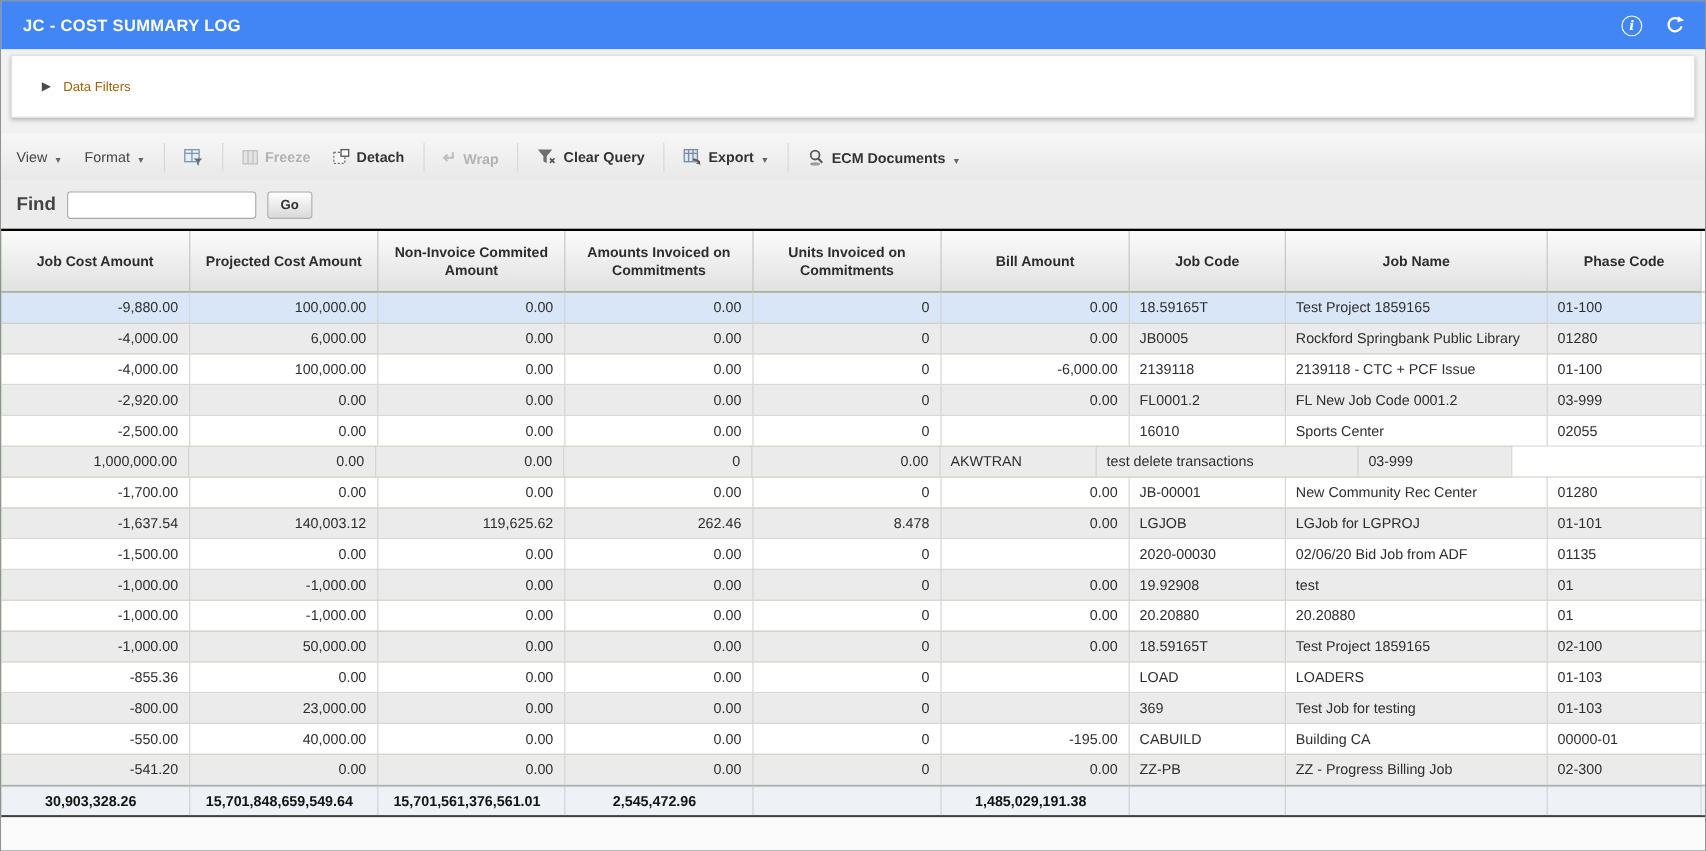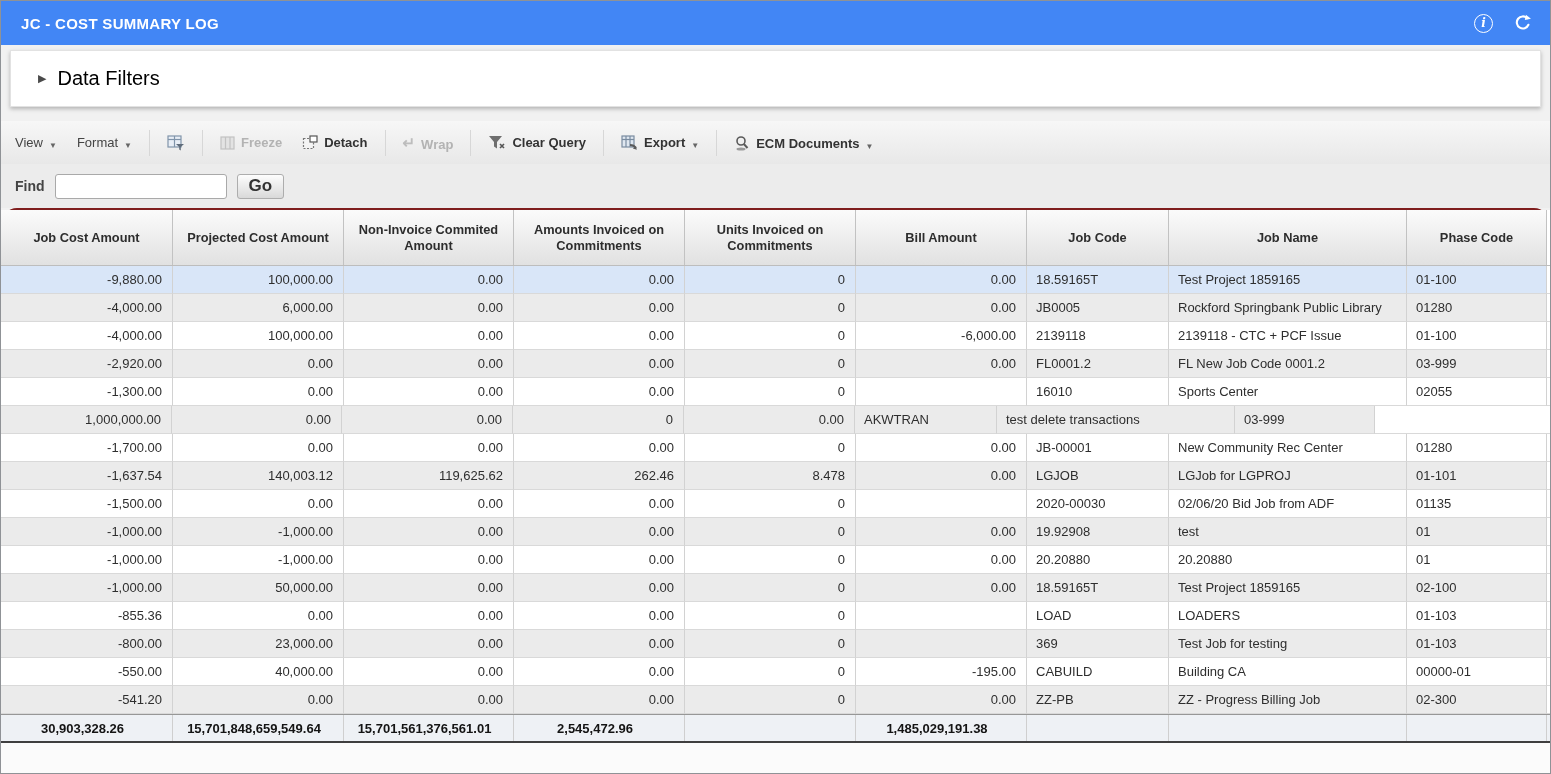--- a/index.html
+++ b/index.html
@@ -33,21 +33,21 @@
   
   .filters-wrap { padding: 5px 9px 0 9px; background: #f1f1f1; }
   .filters-card {
     height: 57px; background: #fff;
     border: 1px solid #e2e2e2;
     box-shadow: 0 2px 4px rgba(0,0,0,.25);
     display: flex; align-items: center; gap: 11px;
     padding-left: 27px; cursor: pointer;
   }
   .disclosure { color: #4a4a4a; font-size: 11px; }
-  .filters-label { color: #000000; font-size: 20px; }
+  .filters-label { color: #a16207; font-size: 12px; }
   
   .toolbar {
     margin-top: 14px;
     height: 43px; flex: 0 0 43px;
     background: linear-gradient(#f7f7f7, #e8e8e8);
     display: flex; align-items: center;
     padding: 0 4px; font-size: 13px; color: #3c3c3c;
   }
   .tb-item { display: flex; align-items: flex-end; gap: 6px; padding: 6px 10px; cursor: pointer; white-space: nowrap; }
   .tb-item.menu { font-weight: normal; color: #444; }
@@ -56,36 +56,36 @@
   .tb-sep { width: 1px; height: 26px; background: #d7d7d7; margin: 0 7px; }
   .caret { font-size: 8px; color: #666; }
   .tb-icon { display: flex; align-items: center; }
   
   .find-row {
     height: 44px; flex: 0 0 44px;
     background: #ececec;
     display: flex; align-items: center; gap: 10px;
     padding-left: 14px;
   }
-  .find-label { font-weight: bold; font-size: 14px; color: #444; }
+  .find-label { font-weight: bold; font-size: 17px; color: #444; }
   .find-input {
     width: 172px; height: 25px;
     border: 1px solid #a9a9a9; border-radius: 3px;
     background: #fff; padding: 0 6px; font-size: 13px;
     font-family: "Liberation Sans", sans-serif;
   }
   .go-btn {
     height: 25px; padding: 0 11px;
     border: 1px solid #adadad; border-radius: 3px;
     background: linear-gradient(#fdfdfd, #d9d9d9);
-    font-weight: bold; font-size: 17px; color: #333; cursor: pointer;
+    font-weight: bold; font-size: 12px; color: #333; cursor: pointer;
     font-family: "Liberation Sans", sans-serif;
   }
   
-  .grid { border-top: 2px solid #7f1d1d; background: #4d7c0f; display: flex; flex-direction: column; border-radius: 16px; }
+  .grid { border-top: 2px solid #000000; background: #4d7c0f; display: flex; flex-direction: column; }
   .thead {
     display: flex; height: 56px; flex: 0 0 56px;
     background: linear-gradient(#fbfbfb, #e1e1e1);
     border-bottom: 1px solid #bdbdbd;
   }
   .th {
     display: flex; align-items: center; justify-content: center;
     text-align: center; font-weight: bold; font-size: 12.8px; color: #2d2d2d;
     border-right: 1px solid #c2c2c2; padding: 2px 8px; line-height: 1.25;
     cursor: pointer;
@@ -289,21 +289,21 @@
             <div class="td c2 num">0.00</div>
             <div class="td c3 num">0.00</div>
             <div class="td c4 num">0</div>
             <div class="td c5 num">0.00</div>
             <div class="td c6">FL0001.2</div>
             <div class="td c7">FL New Job Code 0001.2</div>
             <div class="td c8">03-999</div>
             <div class="td cf"></div>
           </div>
           <div class="tr">
-            <div class="td c0 num">-1,300.00</div>
+            <div class="td c0 num">-2,500.00</div>
             <div class="td c1 num">0.00</div>
             <div class="td c2 num">0.00</div>
             <div class="td c3 num">0.00</div>
             <div class="td c4 num">0</div>
             <div class="td c5 num"></div>
             <div class="td c6">16010</div>
             <div class="td c7">Sports Center</div>
             <div class="td c8">02055</div>
             <div class="td cf"></div>
           </div>

